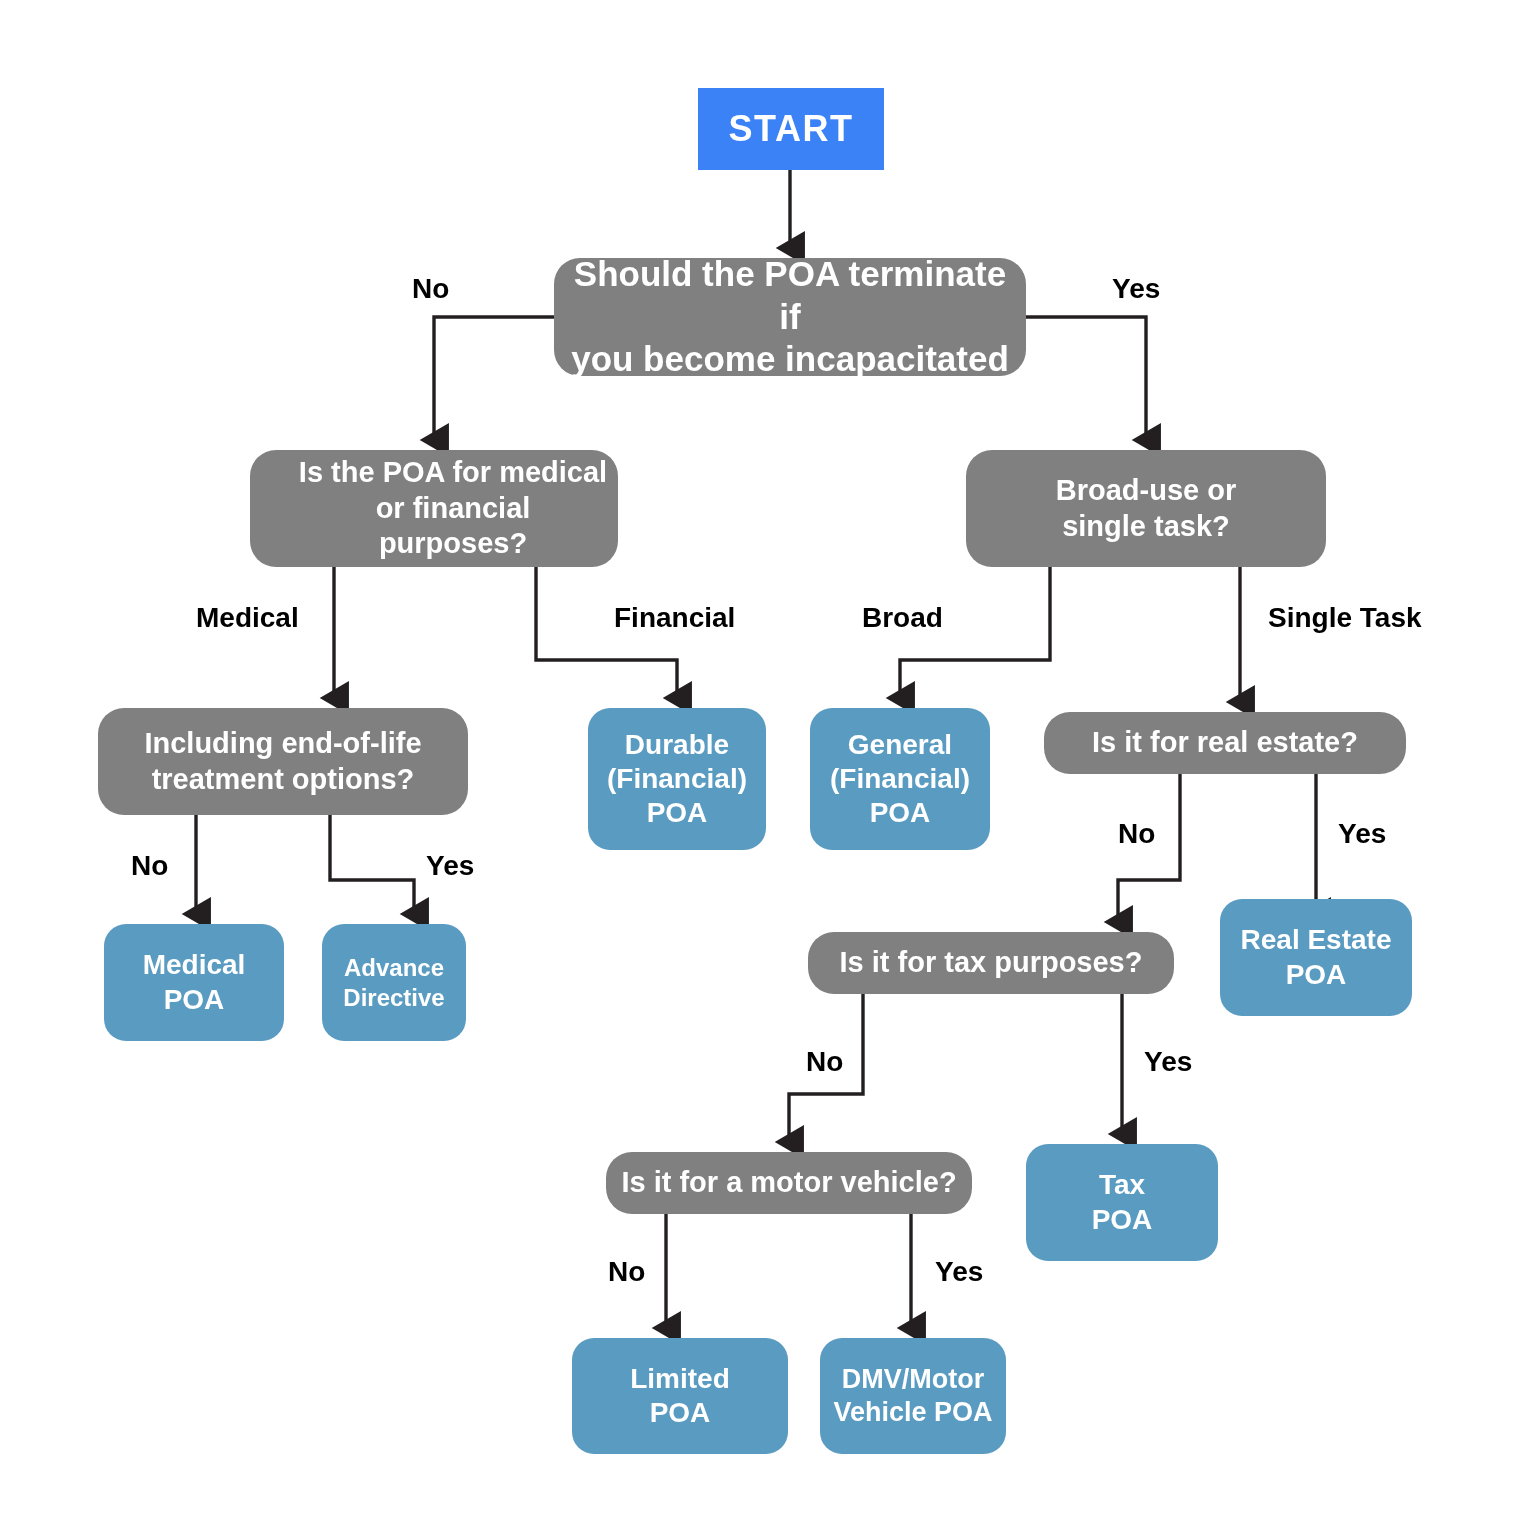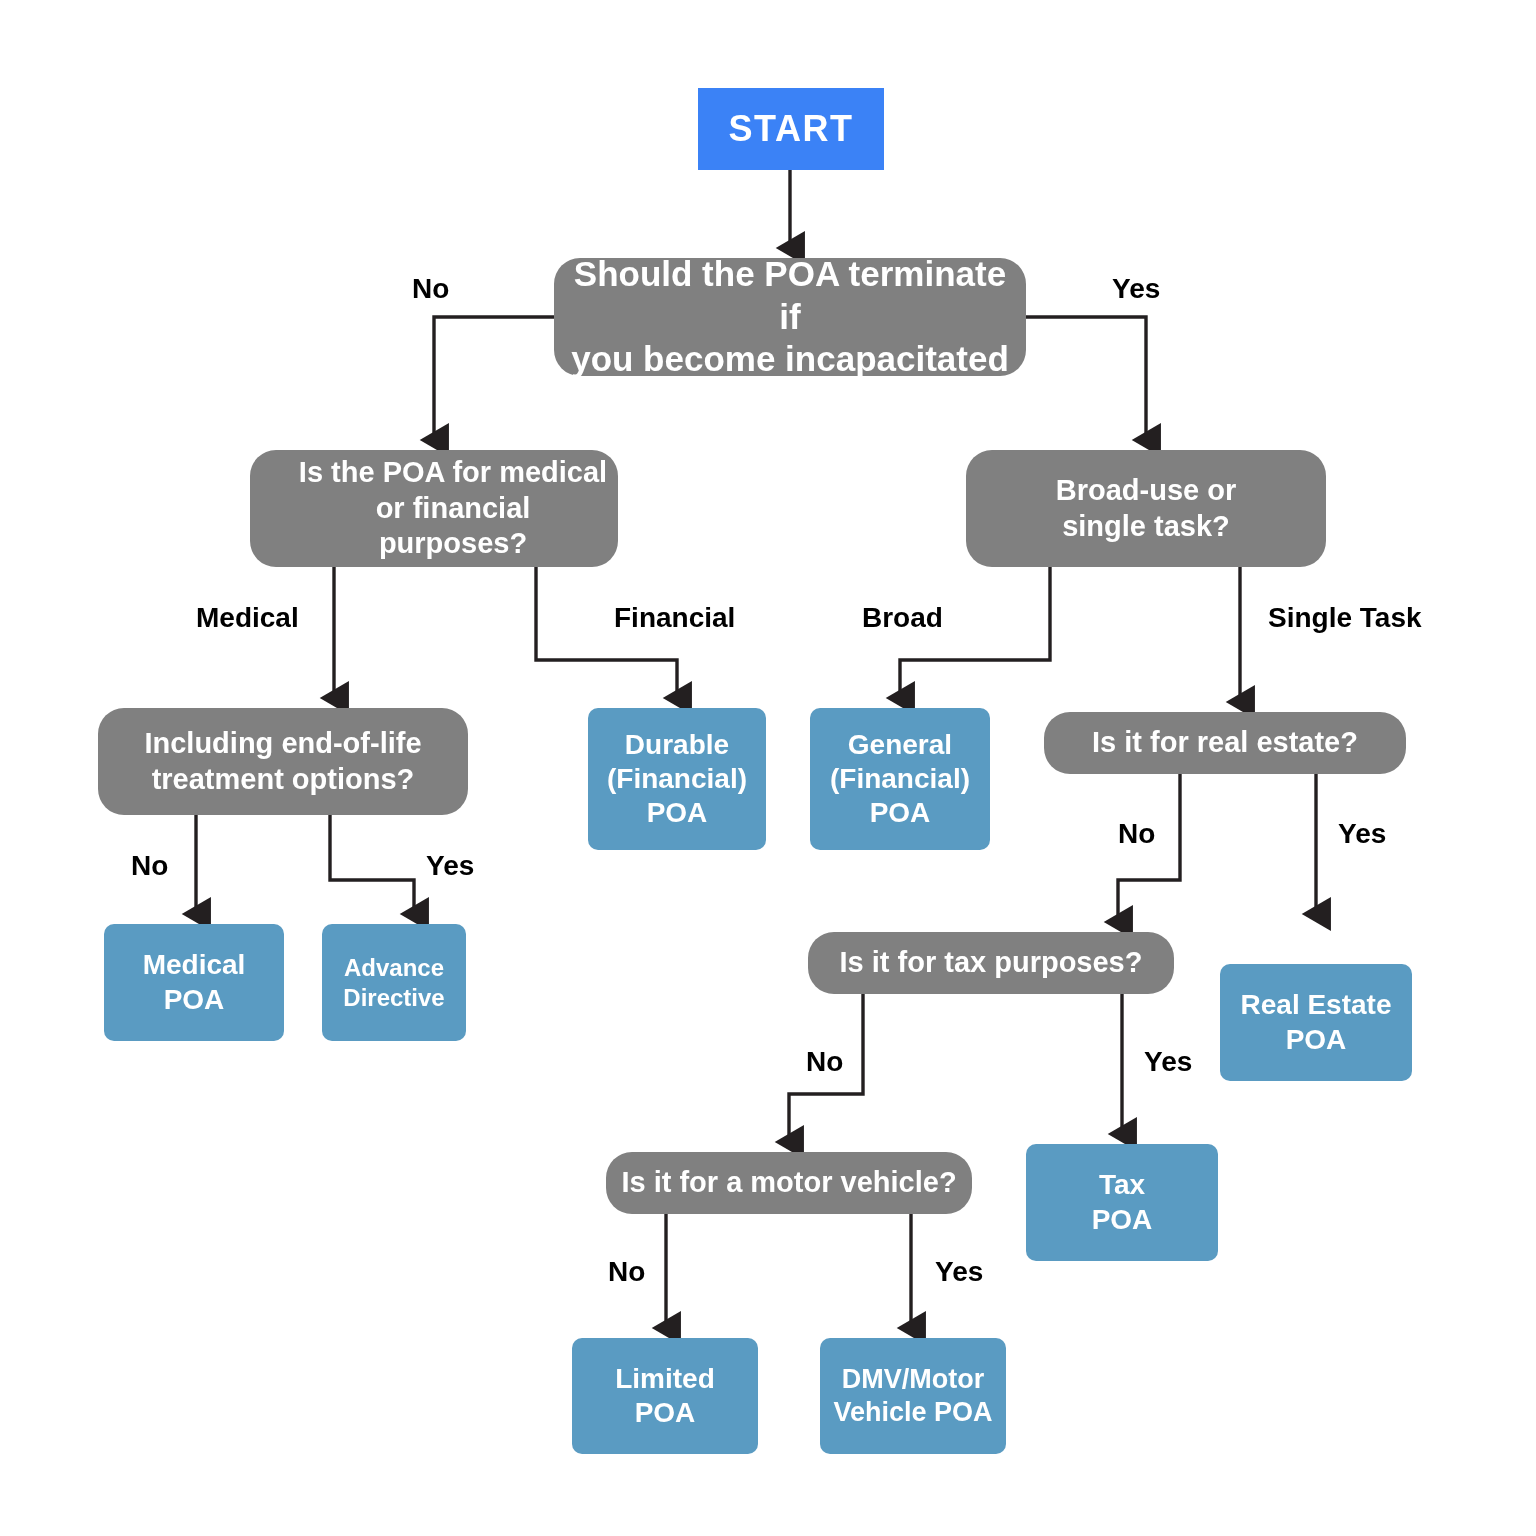--- a/index.html
+++ b/index.html
@@ -43,21 +43,21 @@
     font-size: 36px;
     letter-spacing: 1.5px;
   }
   .node.decision {
     background: #808080;
     border-radius: 26px;
     font-size: 28px;
   }
   .node.terminal {
     background: #5a9bc2;
-    border-radius: 10px;
+    border-radius: 22px;
     font-size: 28px;
   }
   .edge-label {
     position: absolute;
     color: #000000;
     font-weight: bold;
     font-size: 28px;
     white-space: nowrap;
     line-height: 1;
   }
@@ -106,27 +106,27 @@
 (Financial)
 POA</div>
       <div class="node terminal" style="left: 810px; top: 708px; width: 180px; height: 142px; font-size: 28px;">General
 (Financial)
 POA</div>
       <div class="node decision" style="left: 1044px; top: 712px; width: 362px; height: 62px; font-size: 29px;">Is it for real estate?</div>
       <div class="node terminal" style="left: 104px; top: 924px; width: 180px; height: 117px; font-size: 28px;">Medical
 POA</div>
       <div class="node terminal" style="left: 322px; top: 924px; width: 144px; height: 117px; font-size: 24px;">Advance
 Directive</div>
-      <div class="node terminal" style="left: 1220px; top: 964px; width: 192px; height: 117px; font-size: 28px;">Real Estate
+      <div class="node terminal" style="left: 1220px; top: 899px; width: 192px; height: 117px; font-size: 28px;">Real Estate
 POA</div>
       <div class="node decision" style="left: 808px; top: 932px; width: 366px; height: 62px; font-size: 29px;">Is it for tax purposes?</div>
       <div class="node terminal" style="left: 1026px; top: 1144px; width: 192px; height: 117px; font-size: 28px;">Tax
 POA</div>
       <div class="node decision" style="left: 606px; top: 1152px; width: 366px; height: 62px; font-size: 29px;">Is it for a motor vehicle?</div>
-      <div class="node terminal" style="left: 572px; top: 1338px; width: 186px; height: 116px; font-size: 28px;">Limited
+      <div class="node terminal" style="left: 572px; top: 1338px; width: 216px; height: 116px; font-size: 28px;">Limited
 POA</div>
       <div class="node terminal" style="left: 820px; top: 1338px; width: 186px; height: 116px; font-size: 27px;">DMV/Motor
 Vehicle POA</div>
     </div>
   <div id="label-layer">
       <div class="edge-label" style="left: 412px; top: 275px;">No</div>
       <div class="edge-label" style="left: 1112px; top: 275px;">Yes</div>
       <div class="edge-label" style="left: 196px; top: 604px;">Medical</div>
       <div class="edge-label" style="left: 614px; top: 604px;">Financial</div>
       <div class="edge-label" style="left: 862px; top: 604px;">Broad</div>

